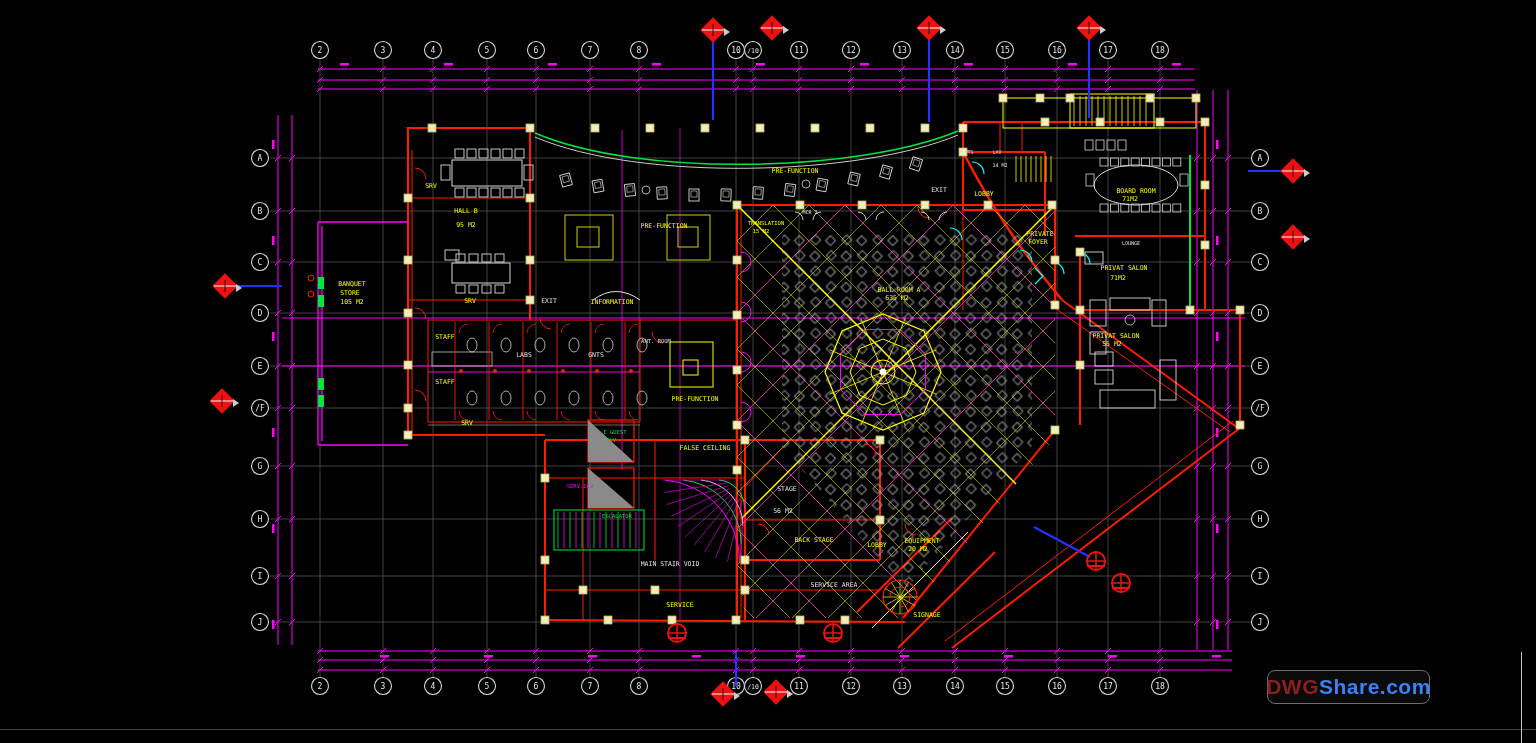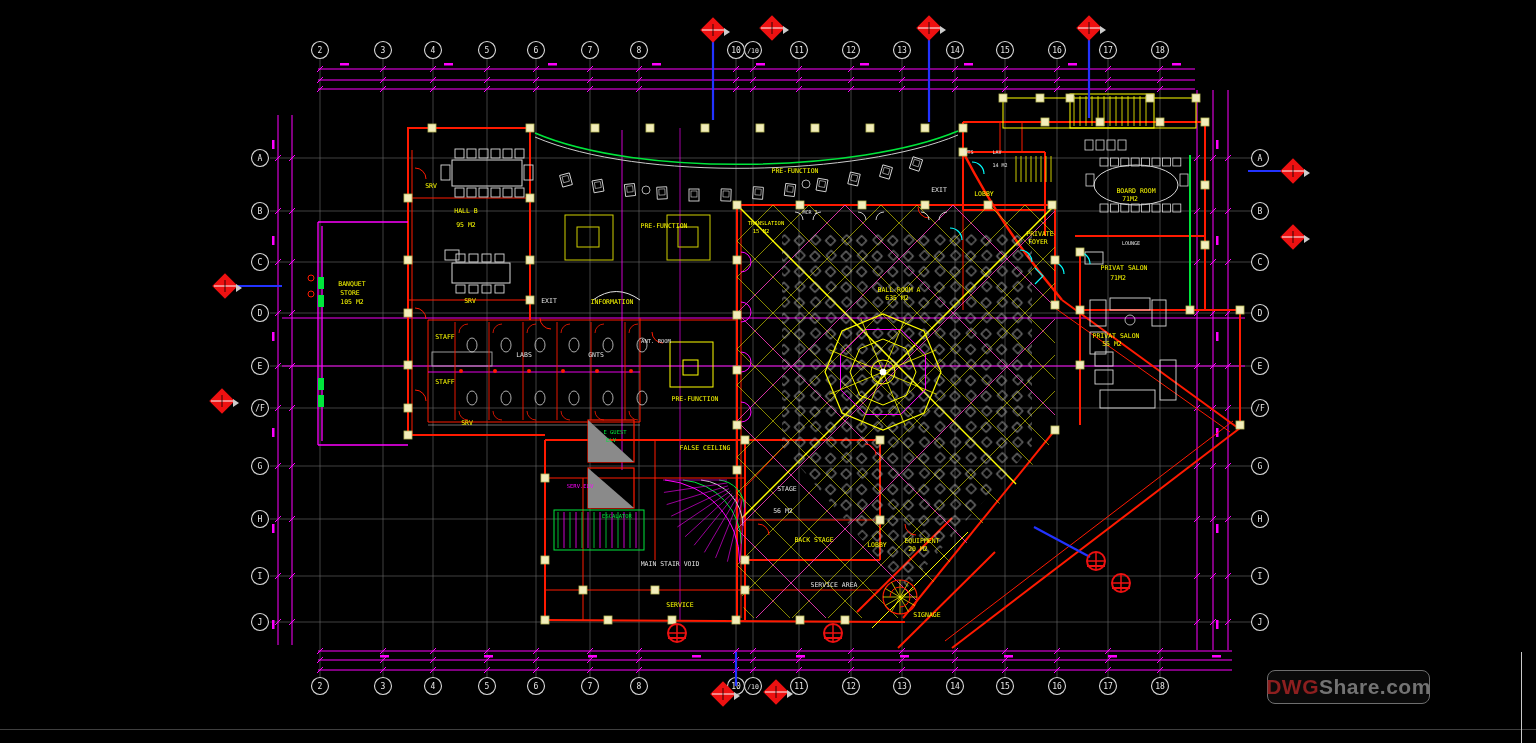--- a/index.html
+++ b/index.html
@@ -4,21 +4,21 @@
 <style>
   html,body{margin:0;padding:0;background:#000;}
   .stage{position:relative;width:1536px;height:743px;background:#000;overflow:hidden;
          font-family:"DejaVu Sans Mono",monospace;}
   svg{position:absolute;left:0;top:0;}
   .watermark{position:absolute;left:1267px;top:670px;width:161px;height:32px;
     border:1px solid #6e6e6e;border-radius:8px;background:#0a0a0a;
     display:flex;align-items:center;justify-content:center;
     font-family:"Liberation Sans",sans-serif;font-size:21px;font-weight:700;letter-spacing:.5px;}
   .wm-red{color:#8d1f1f;}
-  .wm-gray{color:#737373;}
+  .wm-gray{color:#3b82f6;}
   .edge-line-bottom{position:absolute;left:0;top:729px;width:1536px;height:1px;background:#3f3f3f;}
   .edge-line-right{position:absolute;left:1521px;top:652px;width:1px;height:91px;background:#c9c9c9;}
 </style>
 </head>
 <body>
 
 <div class="stage">
   <svg id="plan" width="1536" height="743" viewBox="0 0 1536 743">
     <defs>
       <pattern id="seats" width="22" height="22" patternUnits="userSpaceOnUse" patternTransform="rotate(45 880 370)">

